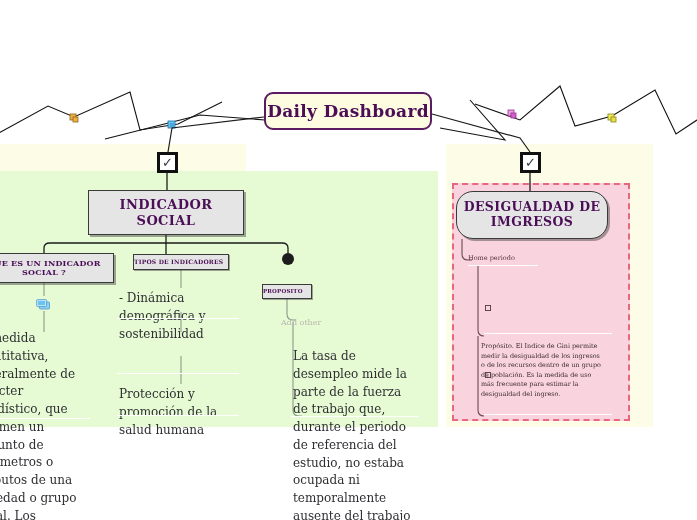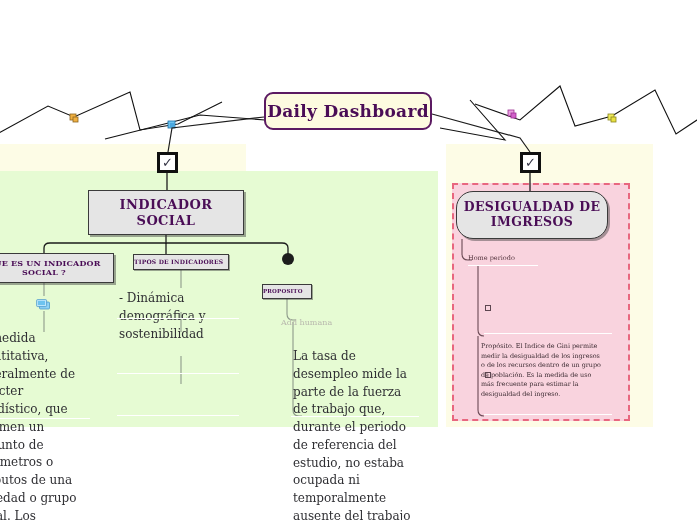--- a/index.html
+++ b/index.html
@@ -367,27 +367,28 @@
 
   <div class="node-box" id="node-tipos">
     <span class="node-label">TIPOS DE INDICADORES</span>
   </div>
 
   <div class="leaf-text" id="leaf-tipo-1">- Dinámica demográfica y sostenibilidad</div>
   <div class="leaf-underline" style="left:117px; top:318px; width:122px;"></div>
 
   <div class="leaf-underline" style="left:117px; top:373px; width:122px;"></div>
 
+  <div class="leaf-text" id="leaf-tipo-3">Protección y promoción de la salud humana</div>
   <div class="leaf-underline" style="left:117px; top:415px; width:122px;"></div>
 
   <div class="node-box" id="node-proposito">
     <span class="node-label">PROPOSITO</span>
   </div>
 
-  <div class="add-other">Add humana</div>
+  <div class="add-other">Add other</div>
 
   <div class="leaf-text" id="leaf-proposito-body">La tasa de desempleo mide la parte de la fuerza de trabajo que, durante el periodo de referencia del estudio, no estaba ocupada ni temporalmente ausente del trabajo es decir, con trabajo remunerado</div>
   <div class="leaf-underline" style="left:291px; top:416px; width:128px;"></div>
 
   <div class="node-box" id="node-desigualdad">
     <span class="node-label">DESIGUALDAD DE IMGRESOS</span>
   </div>
 
   <div id="leaf-home-projects">Home periodo</div>
   <div class="pink-underline" style="left:468px; top:265px; width:70px;"></div>

